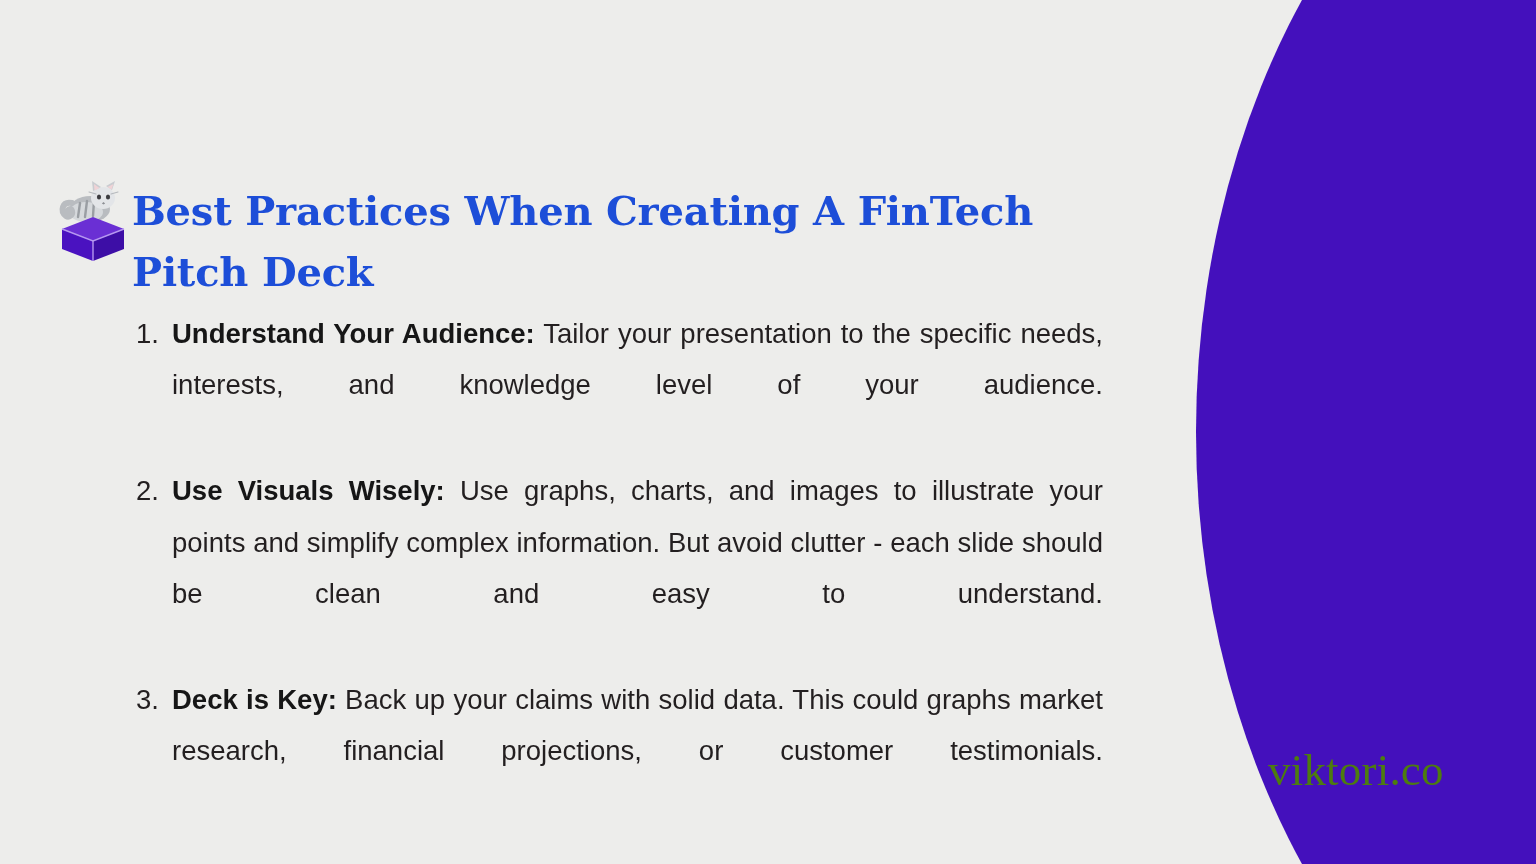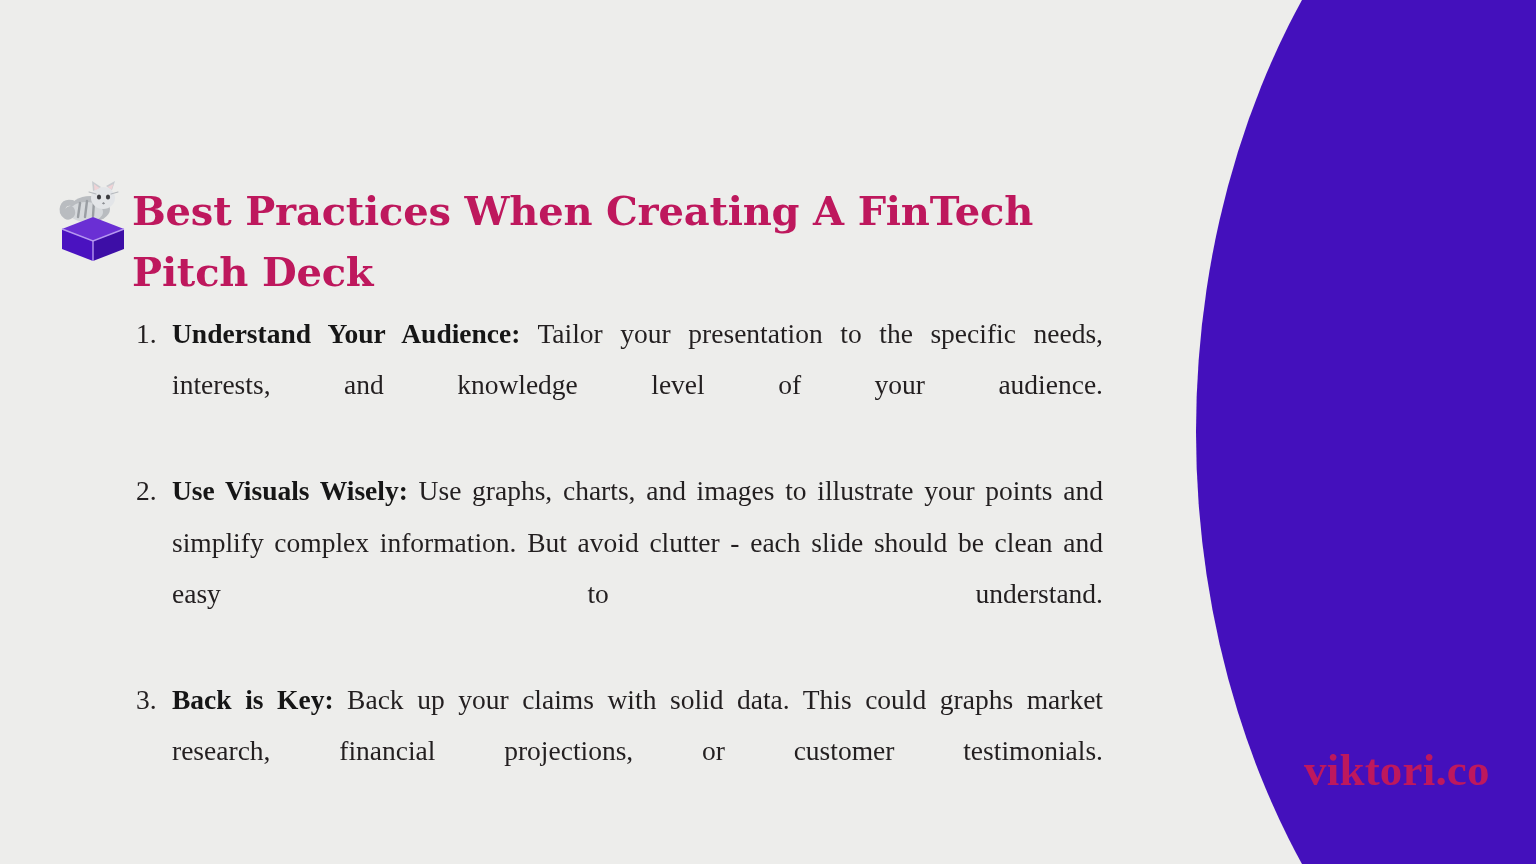--- a/index.html
+++ b/index.html
@@ -30,29 +30,28 @@
     width: 1100px;
     height: 1464px;
     background: #4410bc;
     border-radius: 50% 0 0 50% / 50% 0 0 50%;
     border-top-right-radius: 0;
     border-bottom-right-radius: 0;
   }
 
   .brand-wordmark {
     position: absolute;
-    left: 1304px;
+    left: 1268px;
     top: 748px;
     font-family: "Liberation Serif", "DejaVu Serif", serif;
     font-size: 45px;
     line-height: 1;
-    color: #be185d;
+    color: #4d7c0f;
     letter-spacing: 0.2px;
     white-space: nowrap;
-    font-weight: bold;
   }
 
   
   .heading-row {
     position: absolute;
     left: 56px;
     top: 175px;
     width: 1055px;
     display: flex;
     align-items: flex-start;
@@ -67,38 +66,37 @@
   }
   .cube-icon svg { display: block; }
 
   .page-title {
     margin: 0;
     padding: 0;
     font-family: "DejaVu Serif", "Liberation Serif", serif;
     font-weight: 700;
     font-size: 40px;
     line-height: 1.52;
-    color: #be185d;
+    color: #1d4ed8;
     letter-spacing: -0.2px;
     width: 960px;
     margin-left: 2px;
     margin-top: 6px;
   }
 
   
   .practices-list {
     position: absolute;
     left: 136px;
     top: 308px;
     width: 967px;
     margin: 0;
     padding: 0;
     list-style: none;
     counter-reset: practice;
-    font-family: Liberation Serif, serif;
   }
 
   .practice-item {
     position: relative;
     counter-increment: practice;
     padding-left: 36px;
     margin: 0 0 3px 0;
     font-size: 27.5px;
     line-height: 1.87;
     color: #231f20;
@@ -183,20 +181,20 @@
 
     <li class="practice-item">
       <span class="lead">Understand Your Audience:</span><span class="rest"> Tailor your presentation to the specific needs, interests, and knowledge level of your audience.</span>
     </li>
 
     <li class="practice-item">
       <span class="lead">Use Visuals Wisely:</span><span class="rest"> Use graphs, charts, and images to illustrate your points and simplify complex information. But avoid clutter - each slide should be clean and easy to understand.</span>
     </li>
 
     <li class="practice-item">
-      <span class="lead">Back is Key:</span><span class="rest"> Back up your claims with solid data. This could graphs market research, financial projections, or customer testimonials.</span>
+      <span class="lead">Deck is Key:</span><span class="rest"> Back up your claims with solid data. This could graphs market research, financial projections, or customer testimonials.</span>
     </li>
 
   </ol>
 
   <div class="brand-wordmark">viktori.co</div>
 
 </div>
 
 </body></html>

